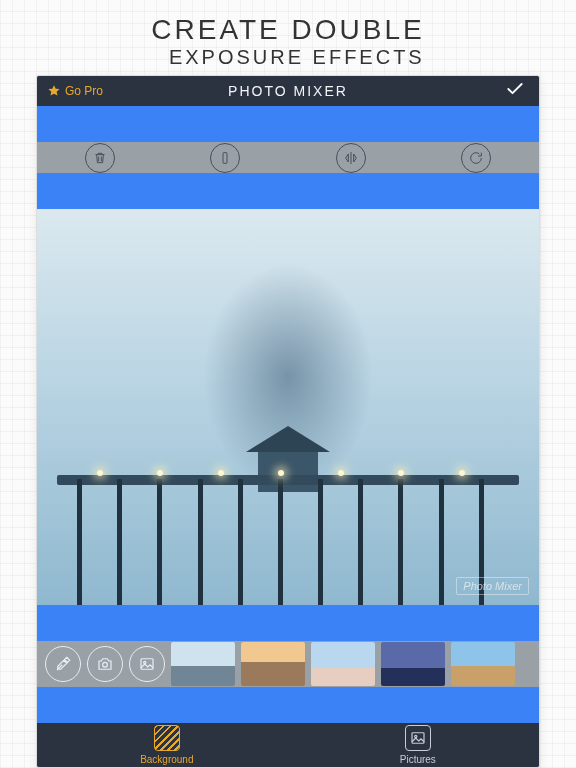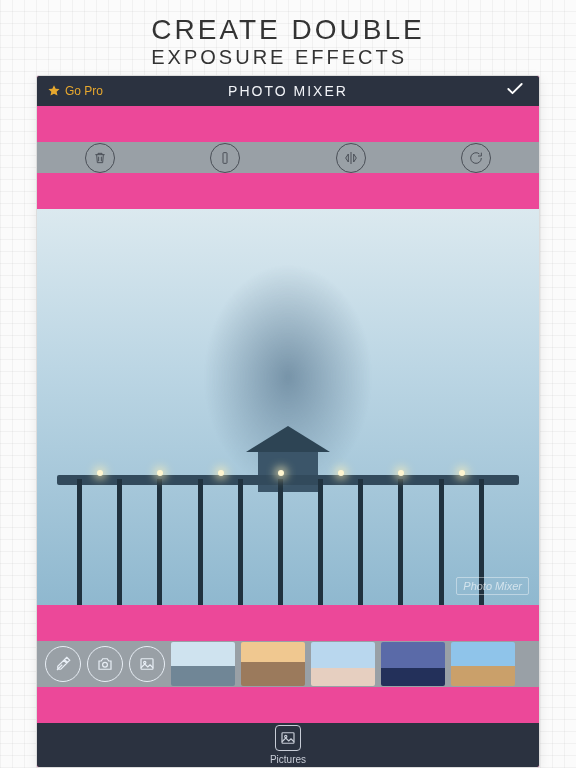--- a/index.html
+++ b/index.html
@@ -5,27 +5,27 @@
   * { box-sizing: border-box; margin: 0; padding: 0; }
   html, body { width: 576px; height: 768px; overflow: hidden; font-family: -apple-system, "Helvetica Neue", Arial, sans-serif; }
   body {
     background:
       repeating-linear-gradient(0deg, rgba(0,0,0,0.04) 0 1px, transparent 1px 12px),
       repeating-linear-gradient(90deg, rgba(0,0,0,0.04) 0 1px, transparent 1px 12px),
       #fbfbfb;
     display: flex; flex-direction: column; align-items: center;
   }
 
-  .promo { text-align: left; padding: 14px 0 6px; letter-spacing: 3px; }
+  .promo { text-align: right; padding: 14px 0 6px; letter-spacing: 3px; }
   .promo .l1 { font-size: 28px; color: #333; font-weight: 400; }
   .promo .l2 { font-size: 20px; color: #333; font-weight: 400; }
 
   .device {
     width: 504px;
-    background: #ec4899;
+    background: #3b82f6;
     border: 1px solid #ddd;
     border-radius: 3px;
     box-shadow: 0 3px 12px rgba(0,0,0,0.08);
     display: flex; flex-direction: column;
     overflow: hidden;
     gap: 36px;
   }
 
   .topbar {
     height: 38px;
@@ -239,20 +239,24 @@
     <div class="thumbs">
       <div class="thumb t1" title="thumb-pier"></div>
       <div class="thumb t2" title="thumb-colosseum"></div>
       <div class="thumb t3" title="thumb-boardwalk"></div>
       <div class="thumb t4" title="thumb-mountain"></div>
       <div class="thumb t5" title="thumb-road"></div>
     </div>
   </div>
 
   <div class="bottombar">
+    <div class="navbtn active">
+      <div class="nicon hatch"></div>
+      <span>Background</span>
+    </div>
     <div class="navbtn">
       <div class="nicon">
         <svg viewBox="0 0 24 24">
             <rect x="4" y="5" width="16" height="14" rx="1"></rect>
             <circle cx="9" cy="10" r="1.5"></circle>
             <path d="M4 17l5-5 4 4 3-3 4 4"></path>
           </svg>
       </div>
       <span>Pictures</span>
     </div>

